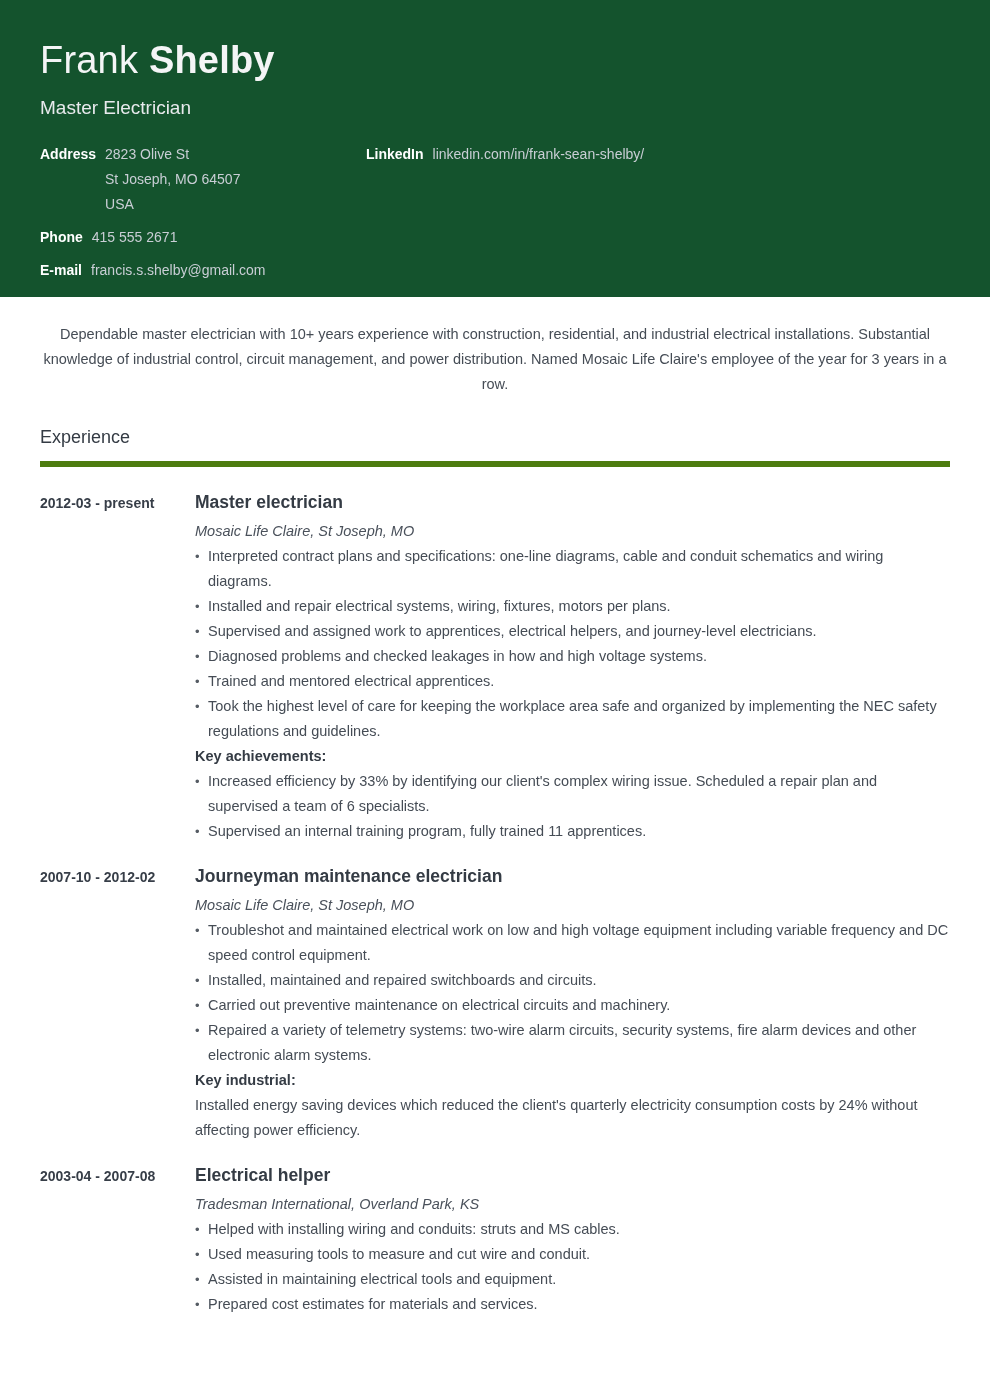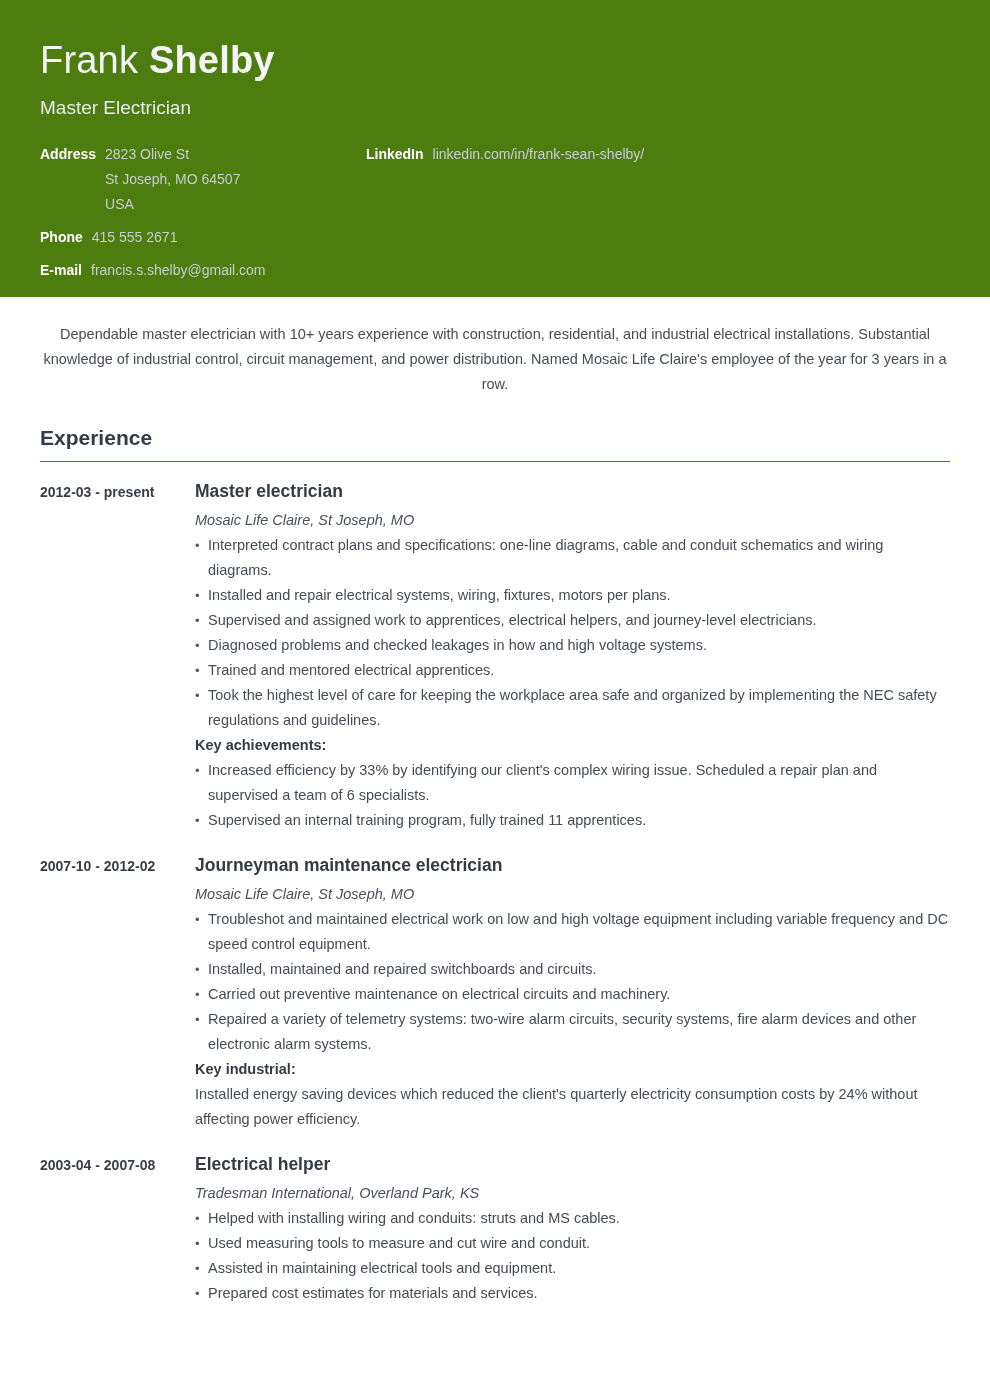--- a/index.html
+++ b/index.html
@@ -3,45 +3,45 @@
 <meta charset="utf-8">
 <style>
   html,body{margin:0;padding:0;background:#ffffff;}
   .page{
     width:990px;height:1400px;margin:0 auto;background:#ffffff;
     font-family:"Liberation Sans","DejaVu Sans",sans-serif;
     color:#454c55;overflow:hidden;position:relative;box-sizing:border-box;
   }
   
   .hdr{
-    background:#4d7c0f;color:#c9ced5;
+    background:#14532d;color:#c9ced5;
     padding:38px 40px 6px 40px;box-sizing:border-box;
   }
   .name{
     margin:0;font-size:38px;line-height:44px;font-weight:400;color:#f4f5f6;
     letter-spacing:.2px;
   }
   .name .last{font-weight:700;}
   .subtitle{margin-top:14px;font-size:19px;line-height:24px;color:#e8eaed;}
   .contact{display:flex;margin-top:22px;font-size:14px;}
   .contact-col-left{width:326px;flex:0 0 326px;}
   .contact-col-right{flex:1;}
   .crow{display:flex;line-height:25px;margin-bottom:8px;}
   .clabel{font-weight:700;color:#ffffff;margin-right:9px;white-space:nowrap;}
   .cvalue{color:#c9ced5;}
   .cvalue div{line-height:25px;}
   
   .body{padding:0 40px;box-sizing:border-box;}
   .summary{margin:25px 0 0 0;font-size:14.5px;line-height:25px;color:#454c55;text-align:center;}
   .section-heading{
-    margin:29px 0 0 0;padding:0 0 12px 0;font-size:21px;line-height:23px;
-    font-weight:700;color:#343b44;border-bottom:1px solid #4d7c0f;
+    margin:29px 0 0 0;padding:0 0 12px 0;font-size:18px;line-height:23px;
+    font-weight:400;color:#343b44;border-bottom:6px solid #4d7c0f;
   }
   .job{display:grid;grid-template-columns:155px 1fr;margin-top:20px;}
-  .job.first{margin-top:17px;}
+  .job.first{margin-top:23px;}
   .jdates{font-weight:700;font-size:14px;line-height:23px;color:#373e48;padding-top:2px;}
   .jbody{font-size:14.5px;line-height:25px;}
   .jtitle{margin:0;font-size:17.5px;line-height:24px;font-weight:700;color:#343b44;}
   .jcompany{font-style:italic;color:#4a515b;margin-top:5px;line-height:25px;}
   .jbody ul{list-style:none;margin:0;padding:0;}
   .jbody li{position:relative;padding-left:13px;line-height:25px;color:#454c55;}
   .jbody li::before{content:"\2022";position:absolute;left:0;top:0;color:#555c64;font-size:13px;}
   .key-label{font-weight:700;color:#343b44;line-height:25px;}
   .achievement-text{margin:0;line-height:25px;color:#454c55;}
 </style>

